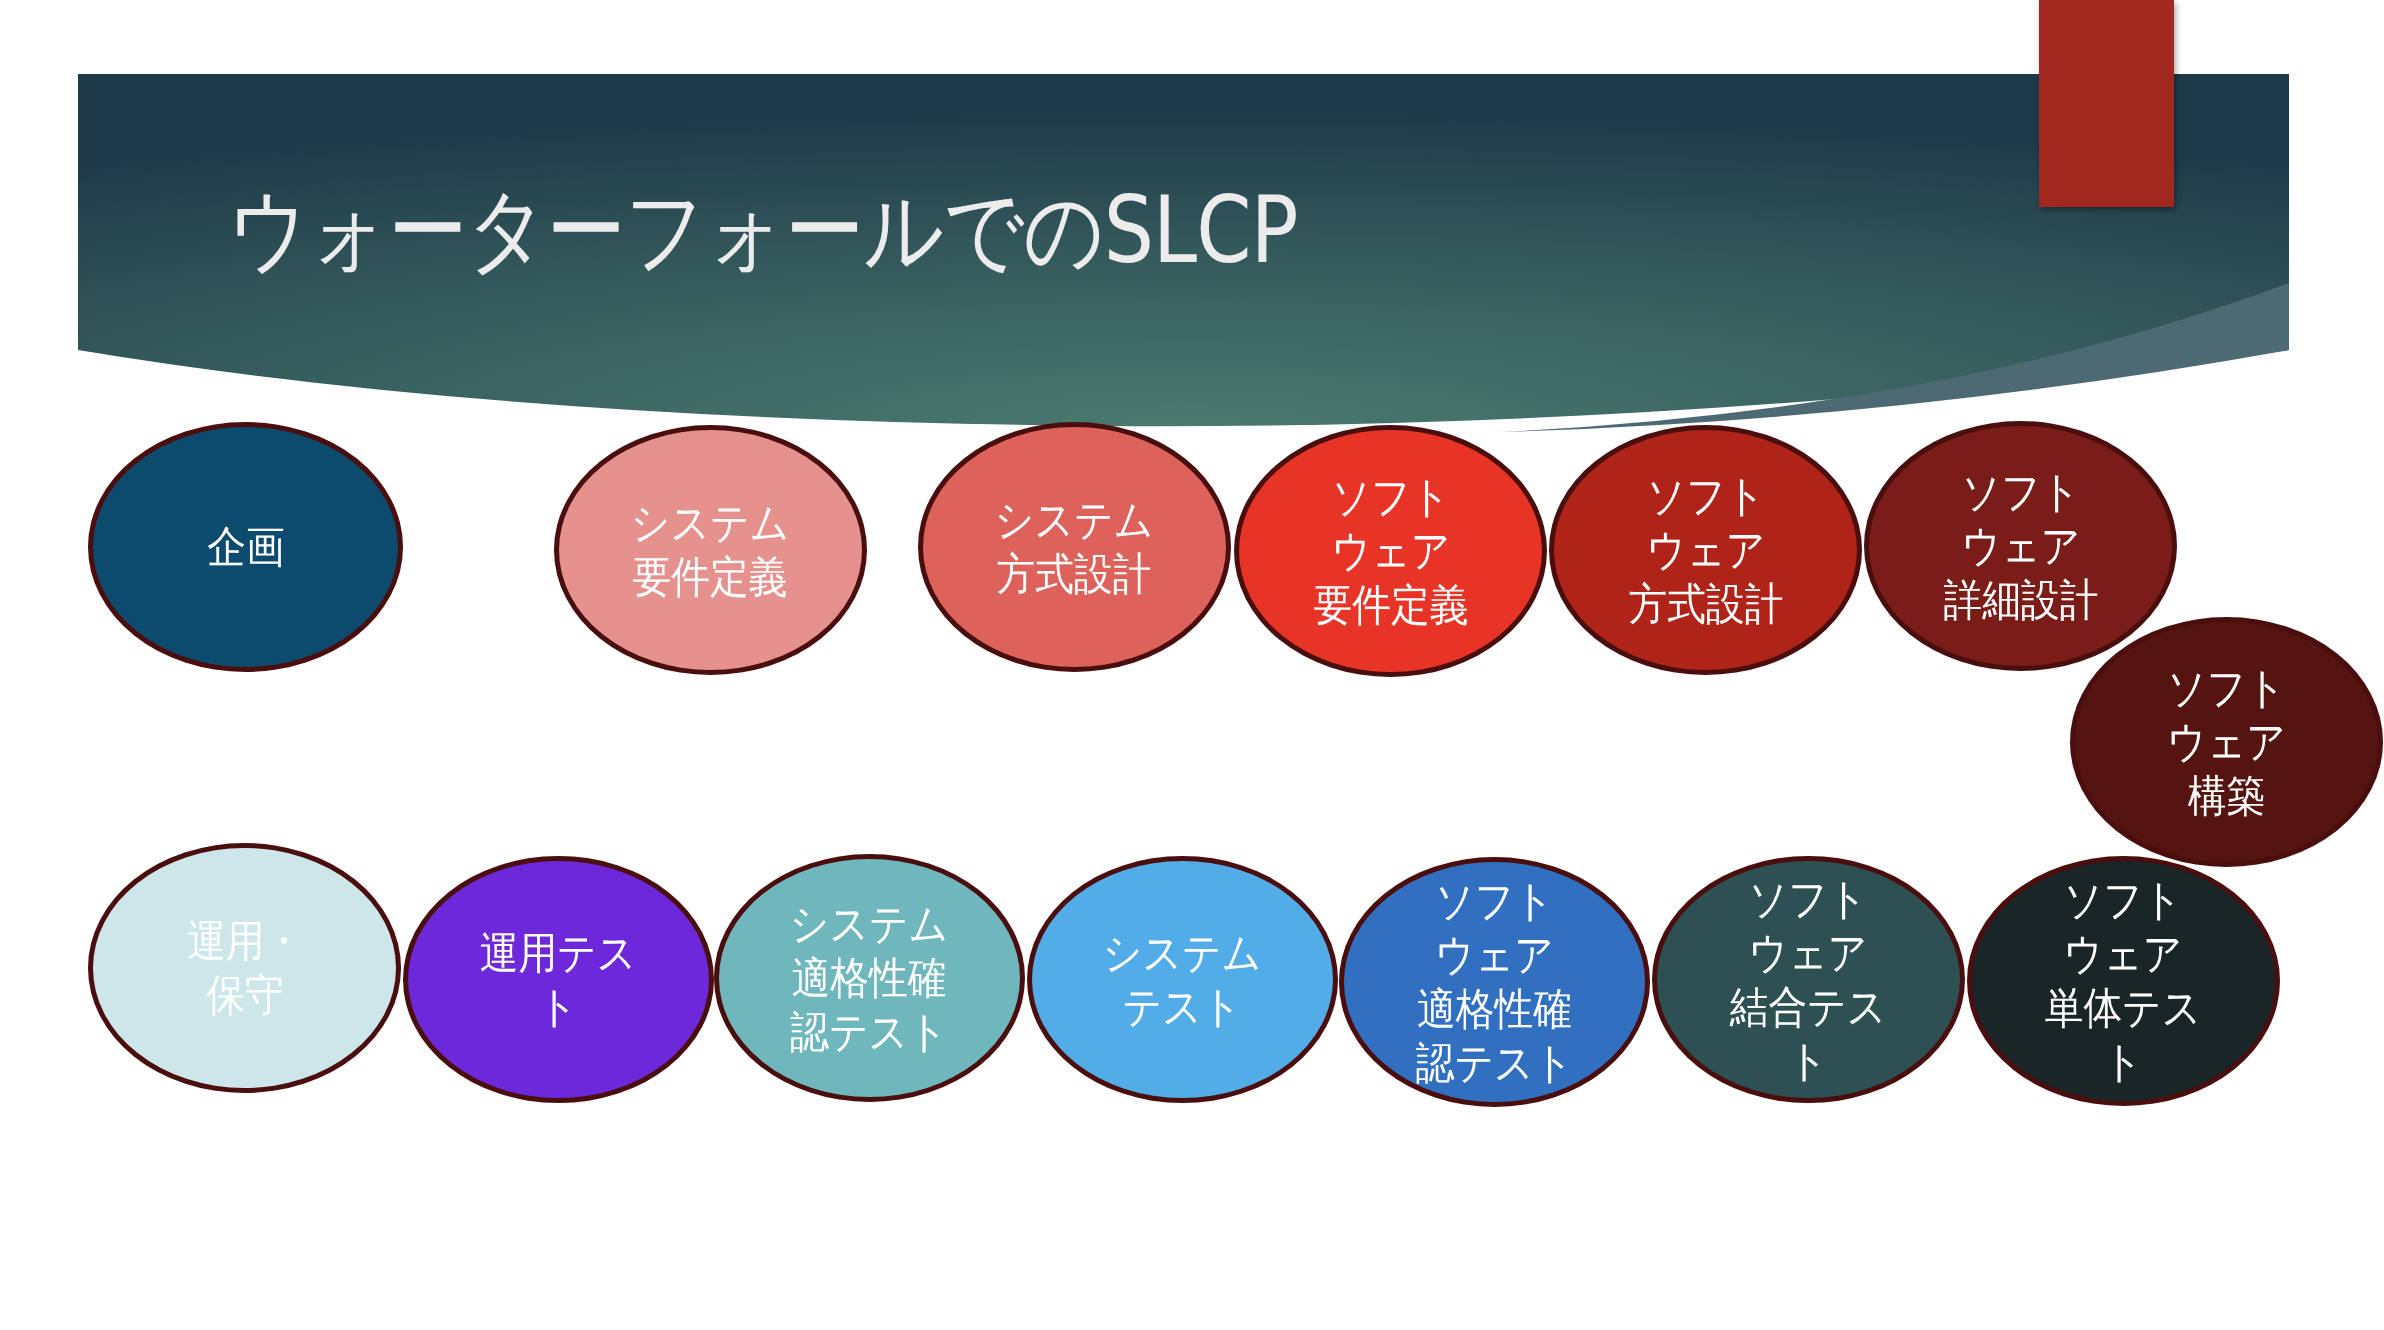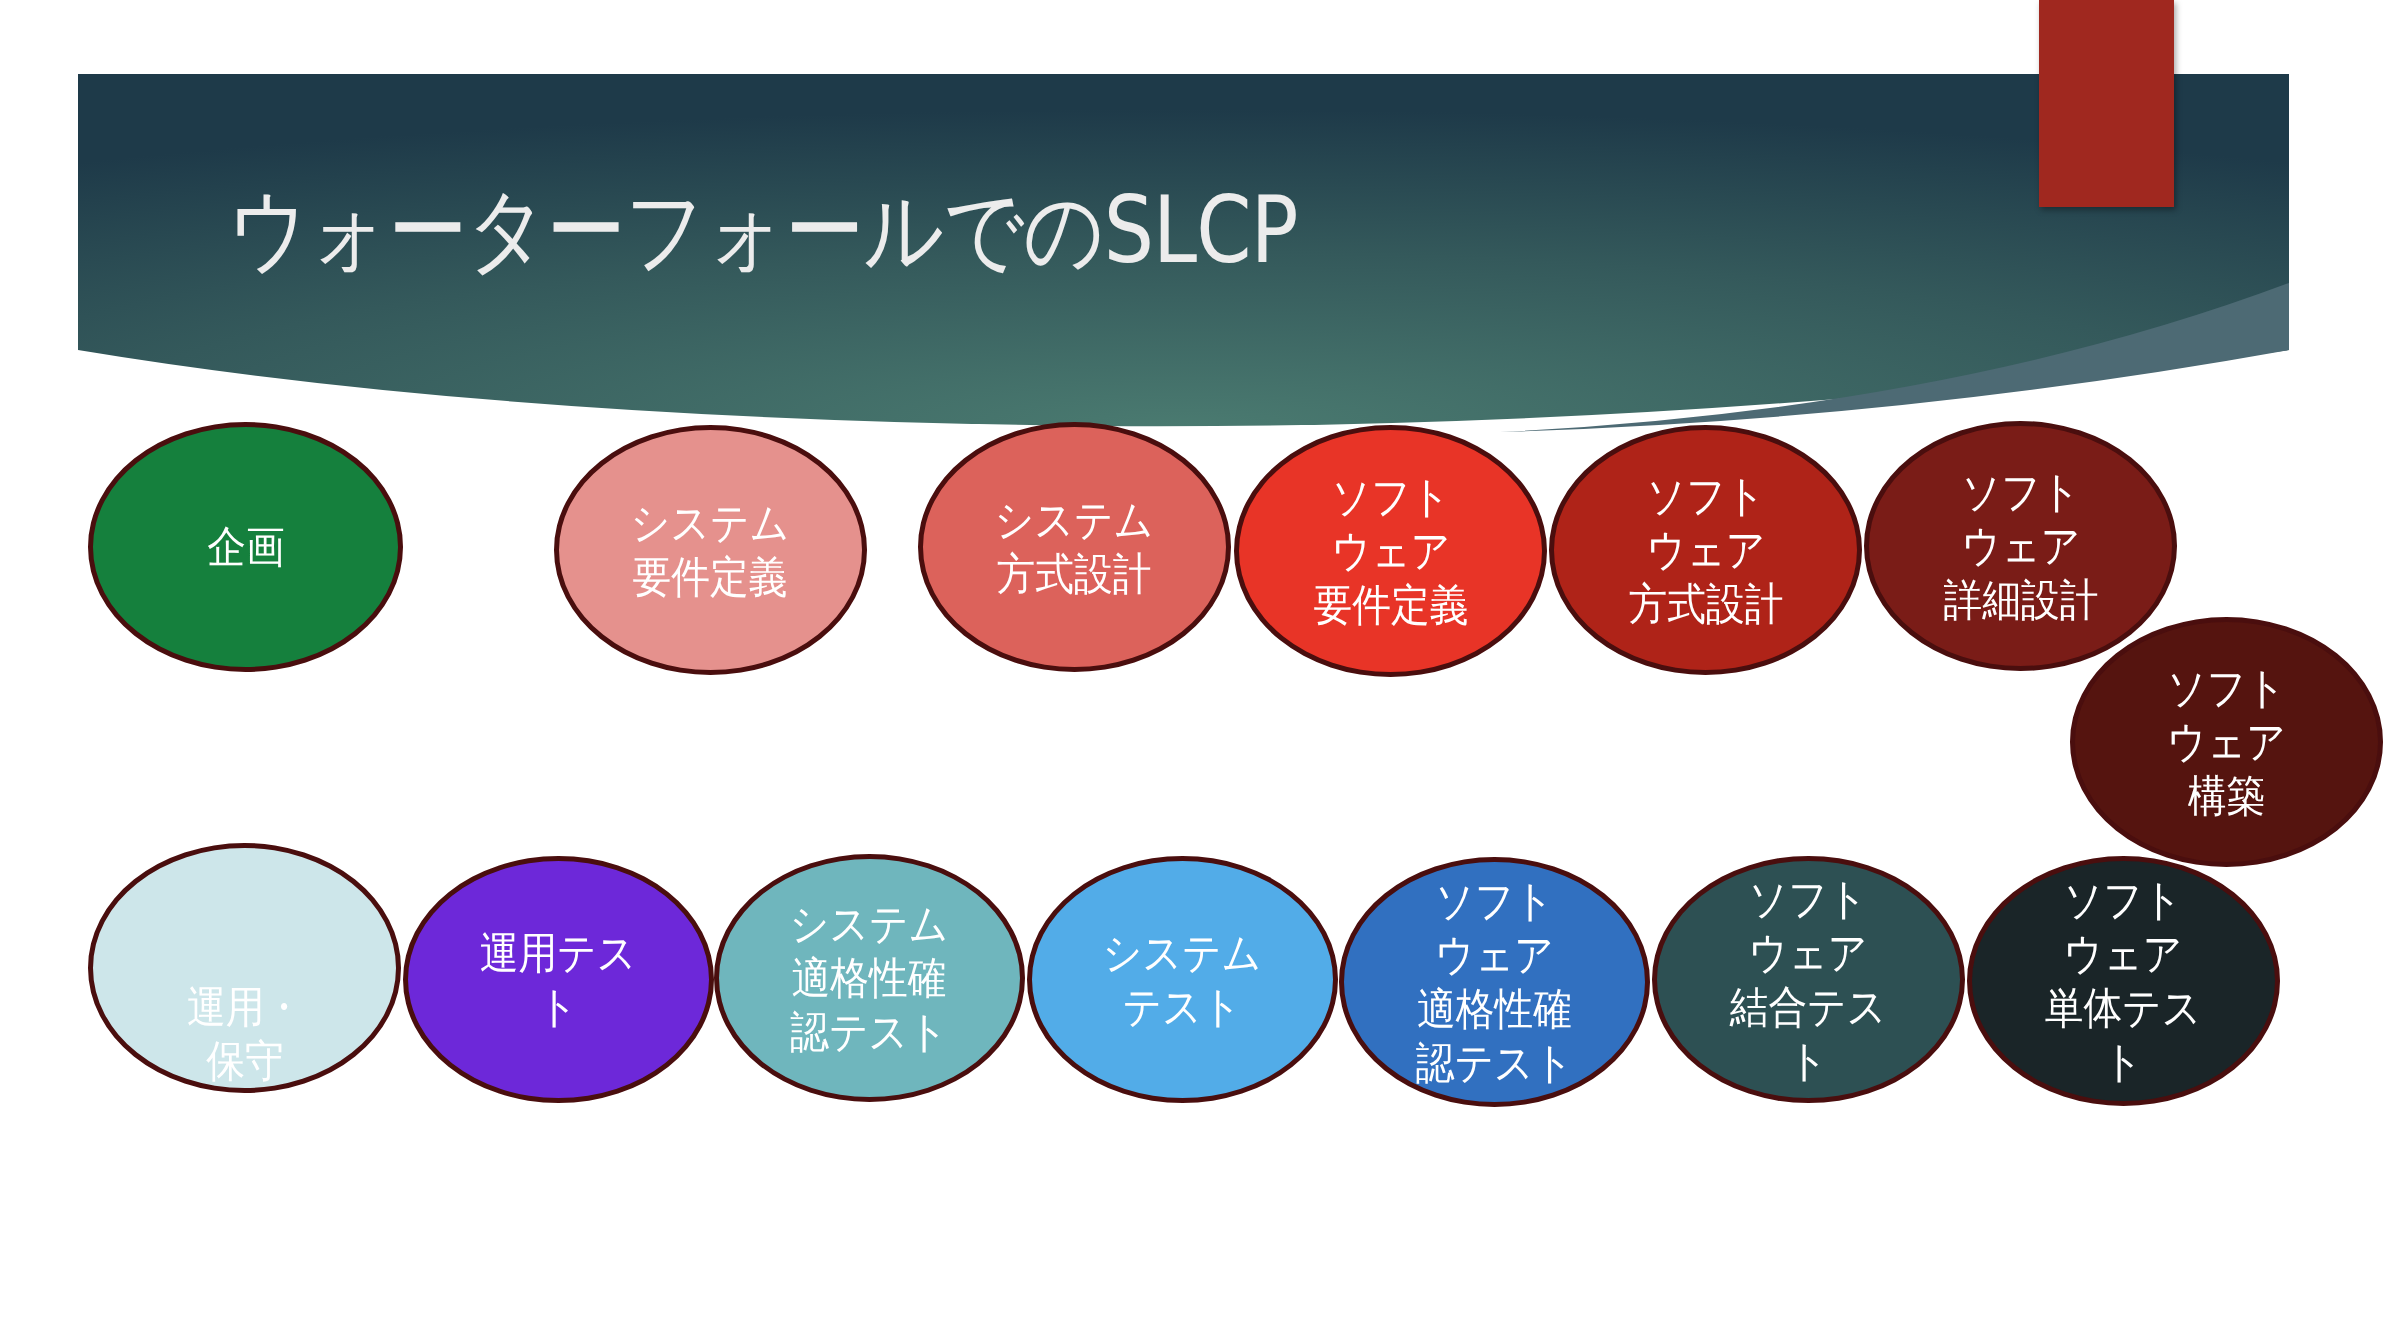--- a/index.html
+++ b/index.html
@@ -29,38 +29,38 @@
   </defs>
   <path d="M78,74 L2289,74 L2289,350 Q1700,430 1100,426 Q500,420 78,350 Z" fill="url(#bg)"></path>
   <path d="M2289,283 Q1950,410 1500,432 Q1900,420 2289,350 Z" fill="#4d6a74"></path>
 </svg>
 
 <div class="redbar"></div>
 
 <div class="title">ウォーターフォールでのSLCP</div>
 
 <div id="nodes">
-    <div class="node" style="left: 88px; top: 422px; width: 315px; height: 250px; background: #15803d;"><span>企画</span></div>
+    <div class="node" style="left: 88px; top: 422px; width: 315px; height: 250px; background: #0c4a6e;"><span>企画</span></div>
     <div class="node" style="left: 554px; top: 425px; width: 313px; height: 250px; background: rgb(229, 145, 141);"><span>システム
 要件定義</span></div>
     <div class="node" style="left: 918px; top: 422px; width: 313px; height: 250px; background: rgb(220, 98, 91);"><span>システム
 方式設計</span></div>
     <div class="node" style="left: 1234px; top: 425px; width: 313px; height: 252px; background: rgb(232, 52, 39);"><span>ソフト
 ウェア
 要件定義</span></div>
     <div class="node" style="left: 1549px; top: 425px; width: 313px; height: 250px; background: rgb(175, 35, 24);"><span>ソフト
 ウェア
 方式設計</span></div>
     <div class="node" style="left: 1864px; top: 421px; width: 313px; height: 250px; background: rgb(122, 28, 23);"><span>ソフト
 ウェア
 詳細設計</span></div>
     <div class="node" style="left: 2070px; top: 617px; width: 313px; height: 250px; background: rgb(85, 20, 15);"><span>ソフト
 ウェア
 構築</span></div>
-    <div class="node" style="left: 88px; top: 843px; width: 313px; height: 250px; background: rgb(205, 230, 234); align-items: flex-end;"><span>運用・
+    <div class="node" style="left: 88px; top: 843px; width: 313px; height: 250px; background: rgb(205, 230, 234);"><span>運用・
 保守</span></div>
     <div class="node" style="left: 403px; top: 856px; width: 311px; height: 247px; background: #6d28d9;"><span>運用テス
 ト</span></div>
     <div class="node" style="left: 714px; top: 854px; width: 311px; height: 248px; background: rgb(111, 182, 189);"><span>システム
 適格性確
 認テスト</span></div>
     <div class="node" style="left: 1027px; top: 856px; width: 311px; height: 247px; background: rgb(82, 172, 232);"><span>システム
 テスト</span></div>
     <div class="node" style="left: 1339px; top: 857px; width: 311px; height: 250px; background: rgb(49, 112, 192);"><span>ソフト
 ウェア

